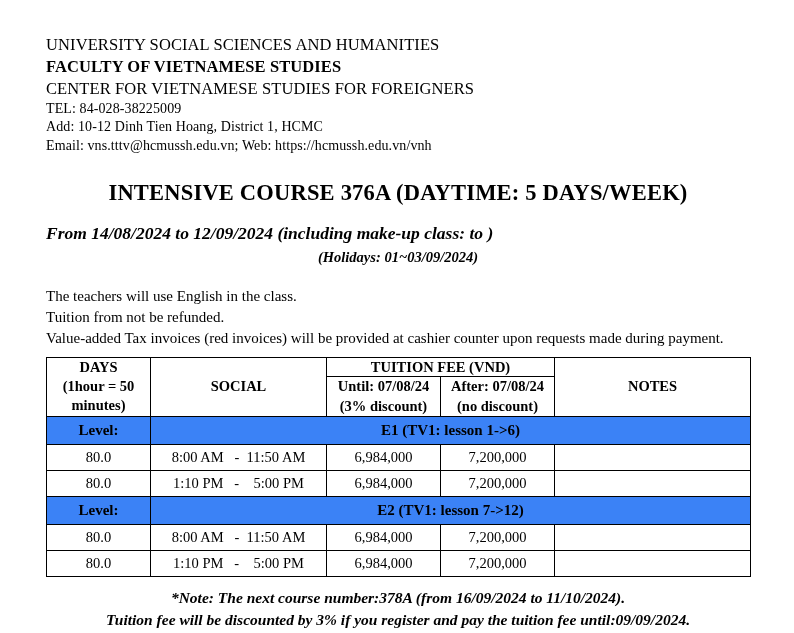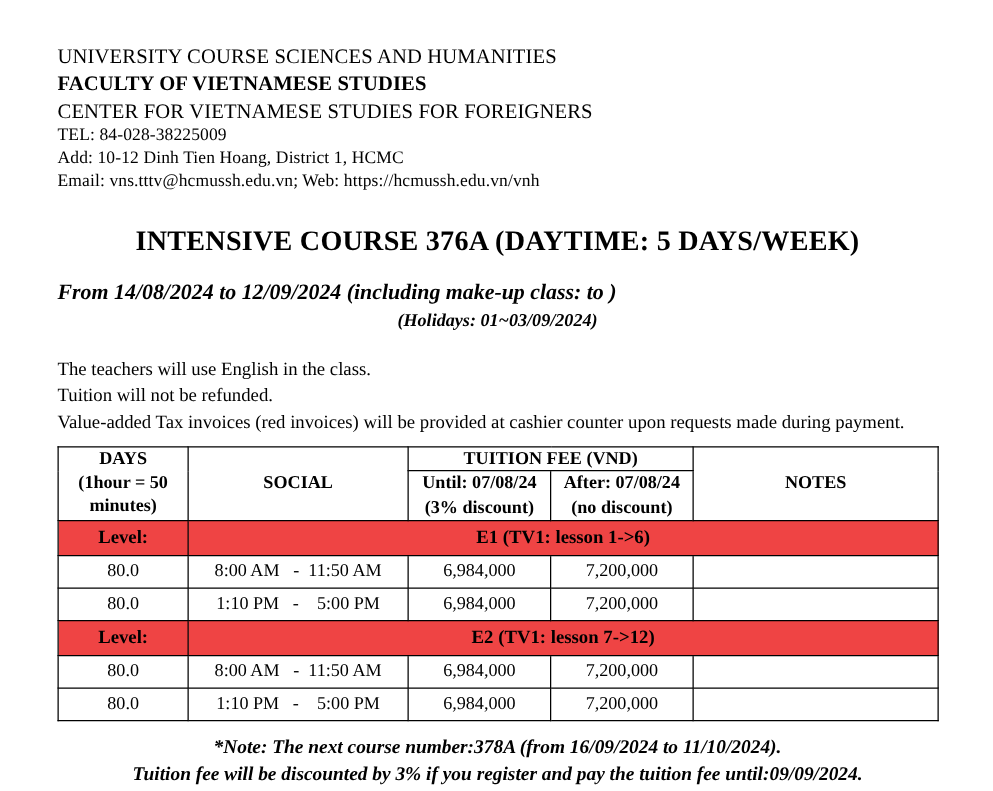--- a/index.html
+++ b/index.html
@@ -98,21 +98,21 @@
     line-height: 1.32;
     padding: 5px 2px;
   }
   .col-hours  { width: 104px; }
   .col-shift  { width: 176px; }
   .col-fee1   { width: 114px; }
   .col-fee2   { width: 114px; }
   .col-notes  { width: 196px; }
 
   tr.level-row td {
-    background: #ef4444;
+    background: #3b82f6;
     font-weight: bold;
     font-size: 15px;
     height: 27px;
   }
   td.level-label {
     text-align: center;
   }
   td.level-value {
     text-align: left;
     padding-left: 14px;
@@ -141,35 +141,35 @@
   .footer-line {
     font-size: 15.5px;
   }
 </style>
 </head>
 <body>
 
 <div class="page">
 
   <div class="letterhead">
-    <div class="lh-line caps">UNIVERSITY COURSE SCIENCES AND HUMANITIES</div>
+    <div class="lh-line caps">UNIVERSITY SOCIAL SCIENCES AND HUMANITIES</div>
     <div class="lh-line caps bold">FACULTY OF VIETNAMESE STUDIES</div>
     <div class="lh-line caps">CENTER FOR VIETNAMESE STUDIES FOR FOREIGNERS</div>
     <div class="lh-line">TEL: 84-028-38225009</div>
     <div class="lh-line">Add: 10-12 Dinh Tien Hoang, District 1, HCMC</div>
     <div class="lh-line">Email: vns.tttv@hcmussh.edu.vn; Web: https://hcmussh.edu.vn/vnh</div>
   </div>
 
   <div class="course-title">INTENSIVE COURSE 376A (DAYTIME: 5 DAYS/WEEK)</div>
   <div class="date-line">From 14/08/2024 to 12/09/2024 (including make-up class:  to )</div>
   <div class="holiday-line">(Holidays: 01~03/09/2024)</div>
 
   <div class="notices">
     <div class="notice-line">The teachers will use English in the class.</div>
-    <div class="notice-line">Tuition will not be refunded.</div>
+    <div class="notice-line">Tuition from not be refunded.</div>
     <div class="notice-line">Value-added Tax invoices (red invoices) will be provided at cashier counter upon requests made during payment.</div>
   </div>
 
   <table class="schedule">
     <colgroup>
       <col class="col-hours">
       <col class="col-shift">
       <col class="col-fee1">
       <col class="col-fee2">
       <col class="col-notes">

